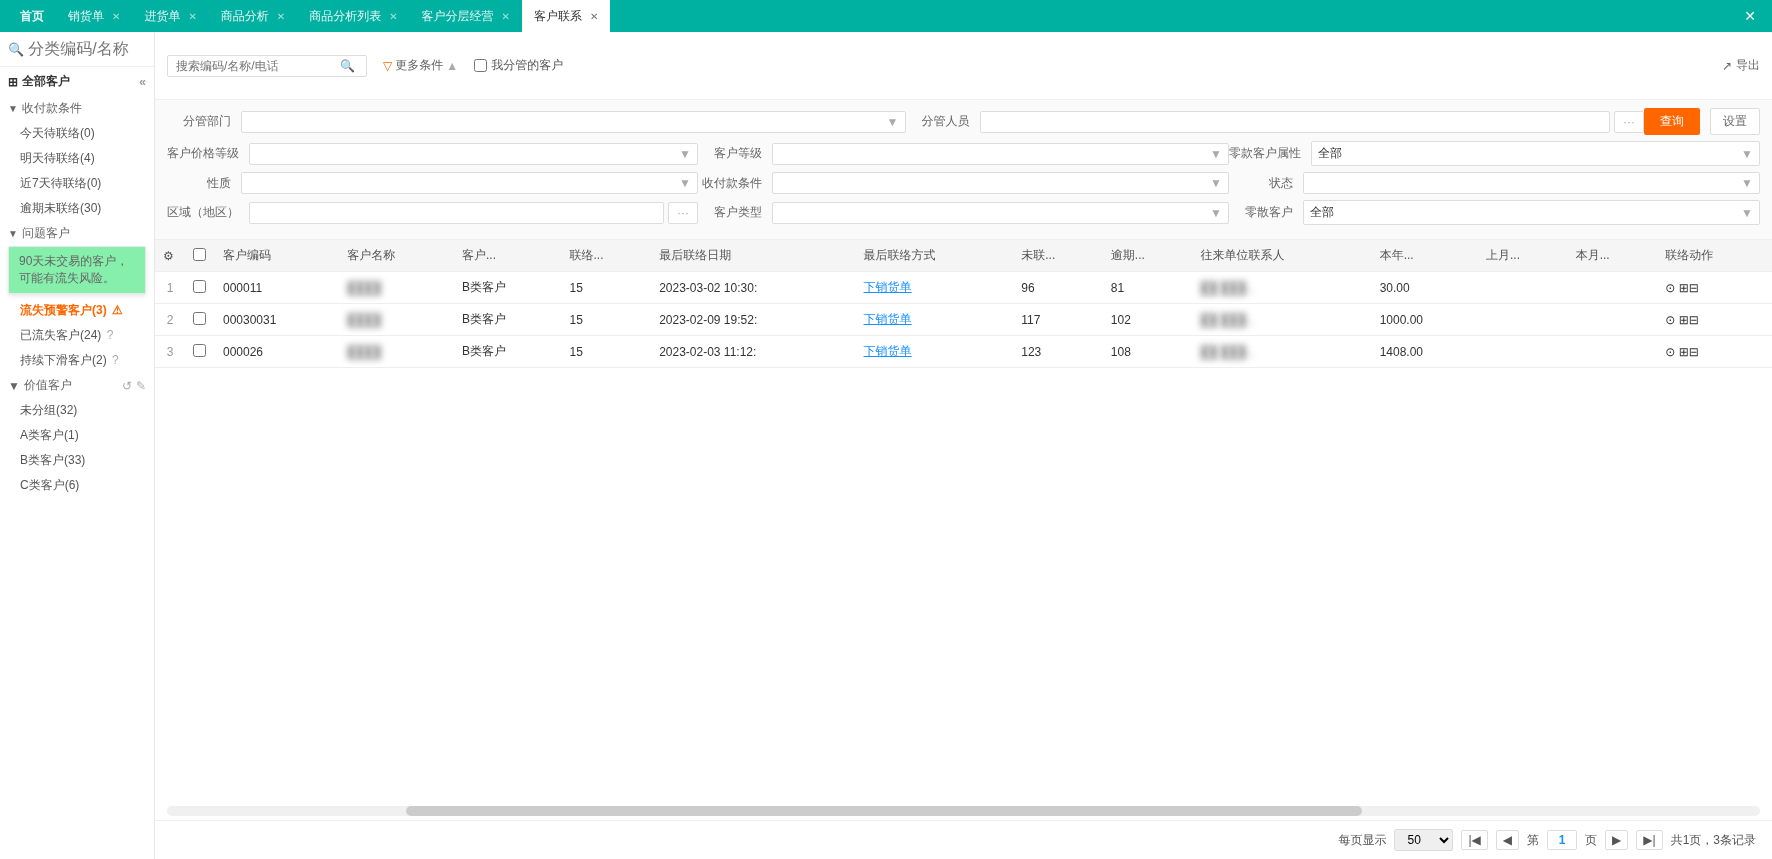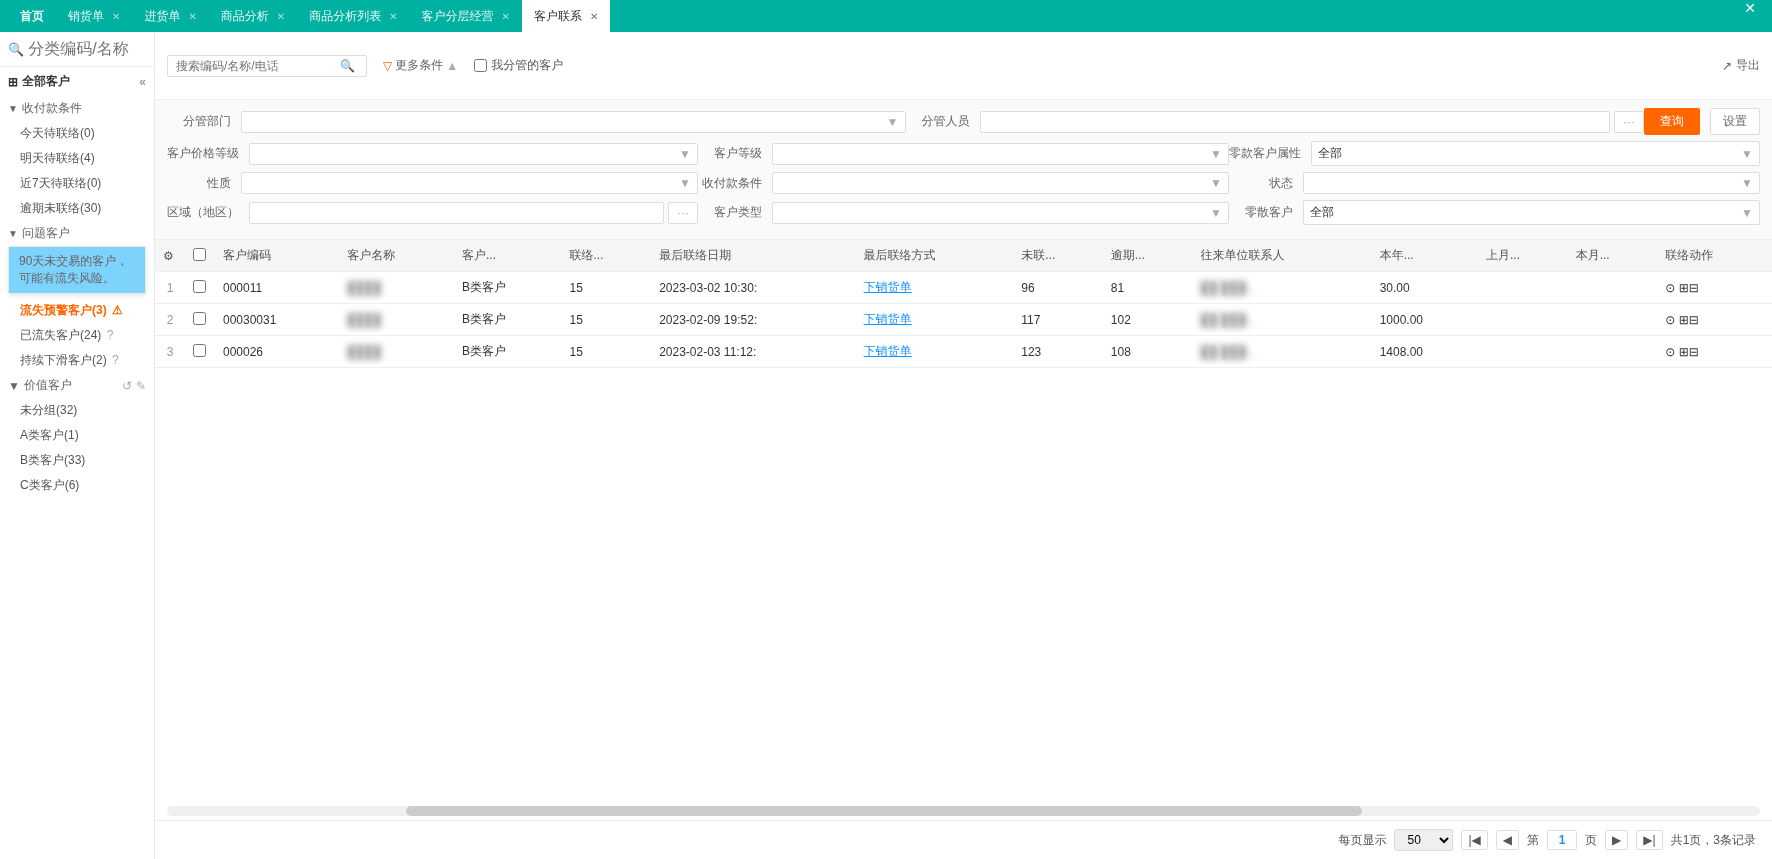--- a/index.html
+++ b/index.html
@@ -2,21 +2,21 @@
 <html><head>
   <meta charset="utf-8">
   <style>
     * { box-sizing: border-box; margin: 0; padding: 0; font-family: 'Microsoft YaHei', Arial, sans-serif; font-size: 12px; }
     body { background: #f5f5f5; overflow: hidden; }
 
     
     .top-tabbar {
       background: #00b0a0;
       display: flex;
-      align-items: flex-start;
+      align-items: center;
       height: 32px;
       padding: 0 8px;
       color: white;
     }
     .top-tab {
       display: flex;
       align-items: center;
       padding: 0 12px;
       height: 32px;
       cursor: pointer;
@@ -106,21 +106,21 @@
     .sidebar-item {
       padding: 4px 8px 4px 20px;
       color: #555;
       cursor: pointer;
     }
     .sidebar-item.active {
       color: #ff6600;
       font-weight: bold;
     }
     .tooltip-box {
-      background: #7dd3fc;
+      background: #86efac;
       border: 1px solid #e8e8e8;
       padding: 6px 10px;
       color: #666;
       font-size: 11px;
       margin: 0 8px 4px 8px;
       border-radius: 2px;
       box-shadow: 0 2px 4px rgba(0,0,0,0.1);
     }
     .sidebar-price-section {
       display: flex;

